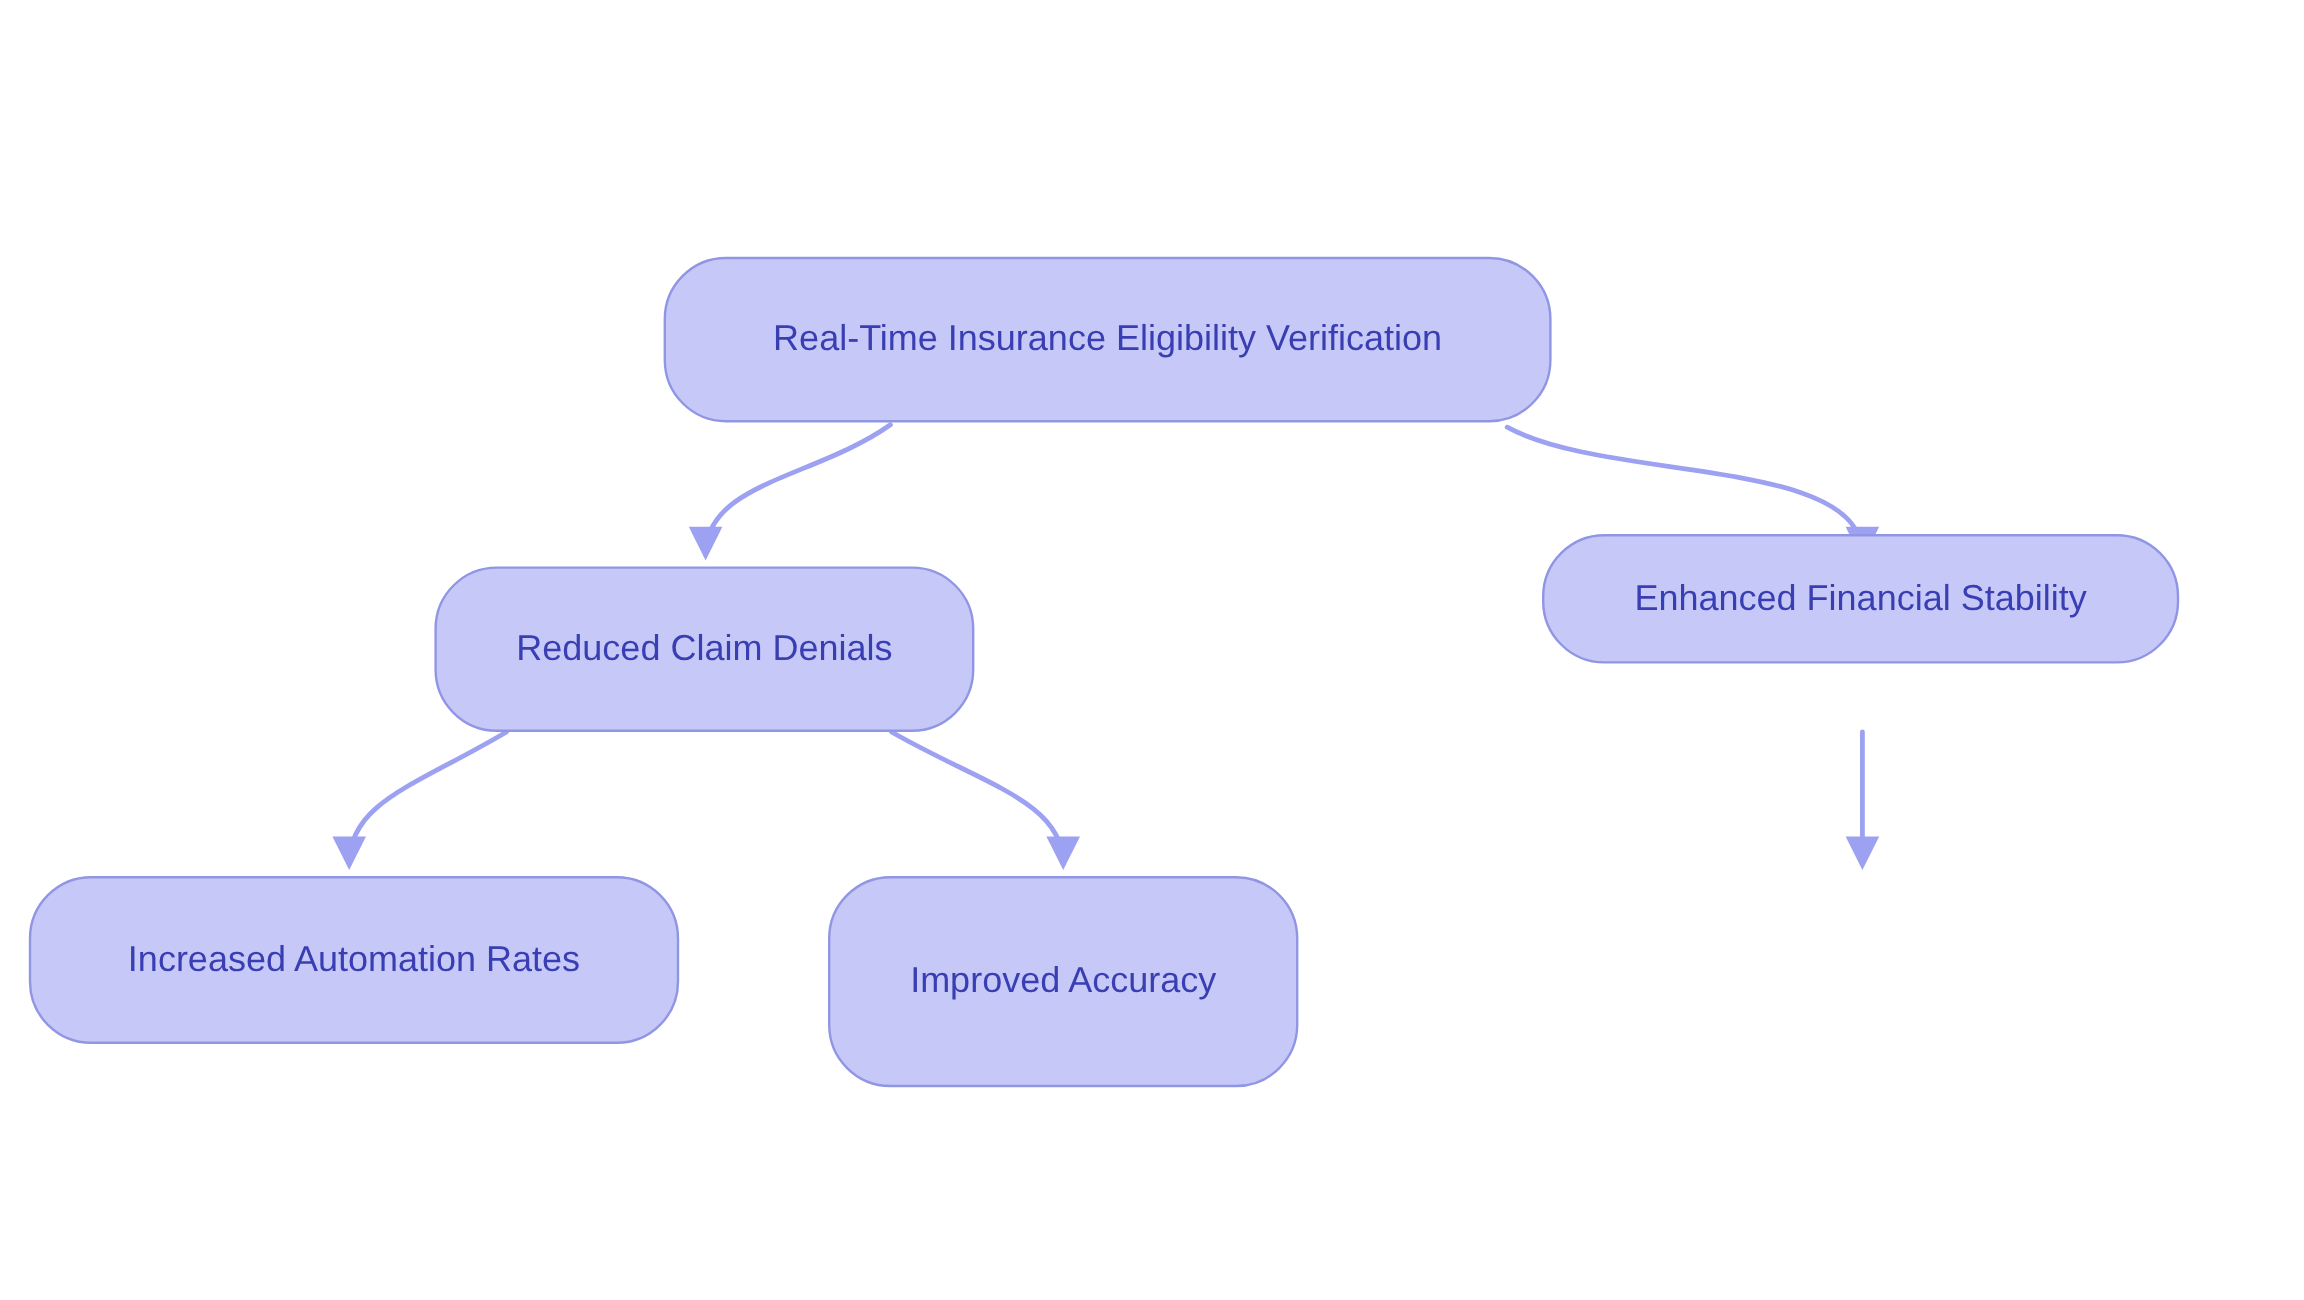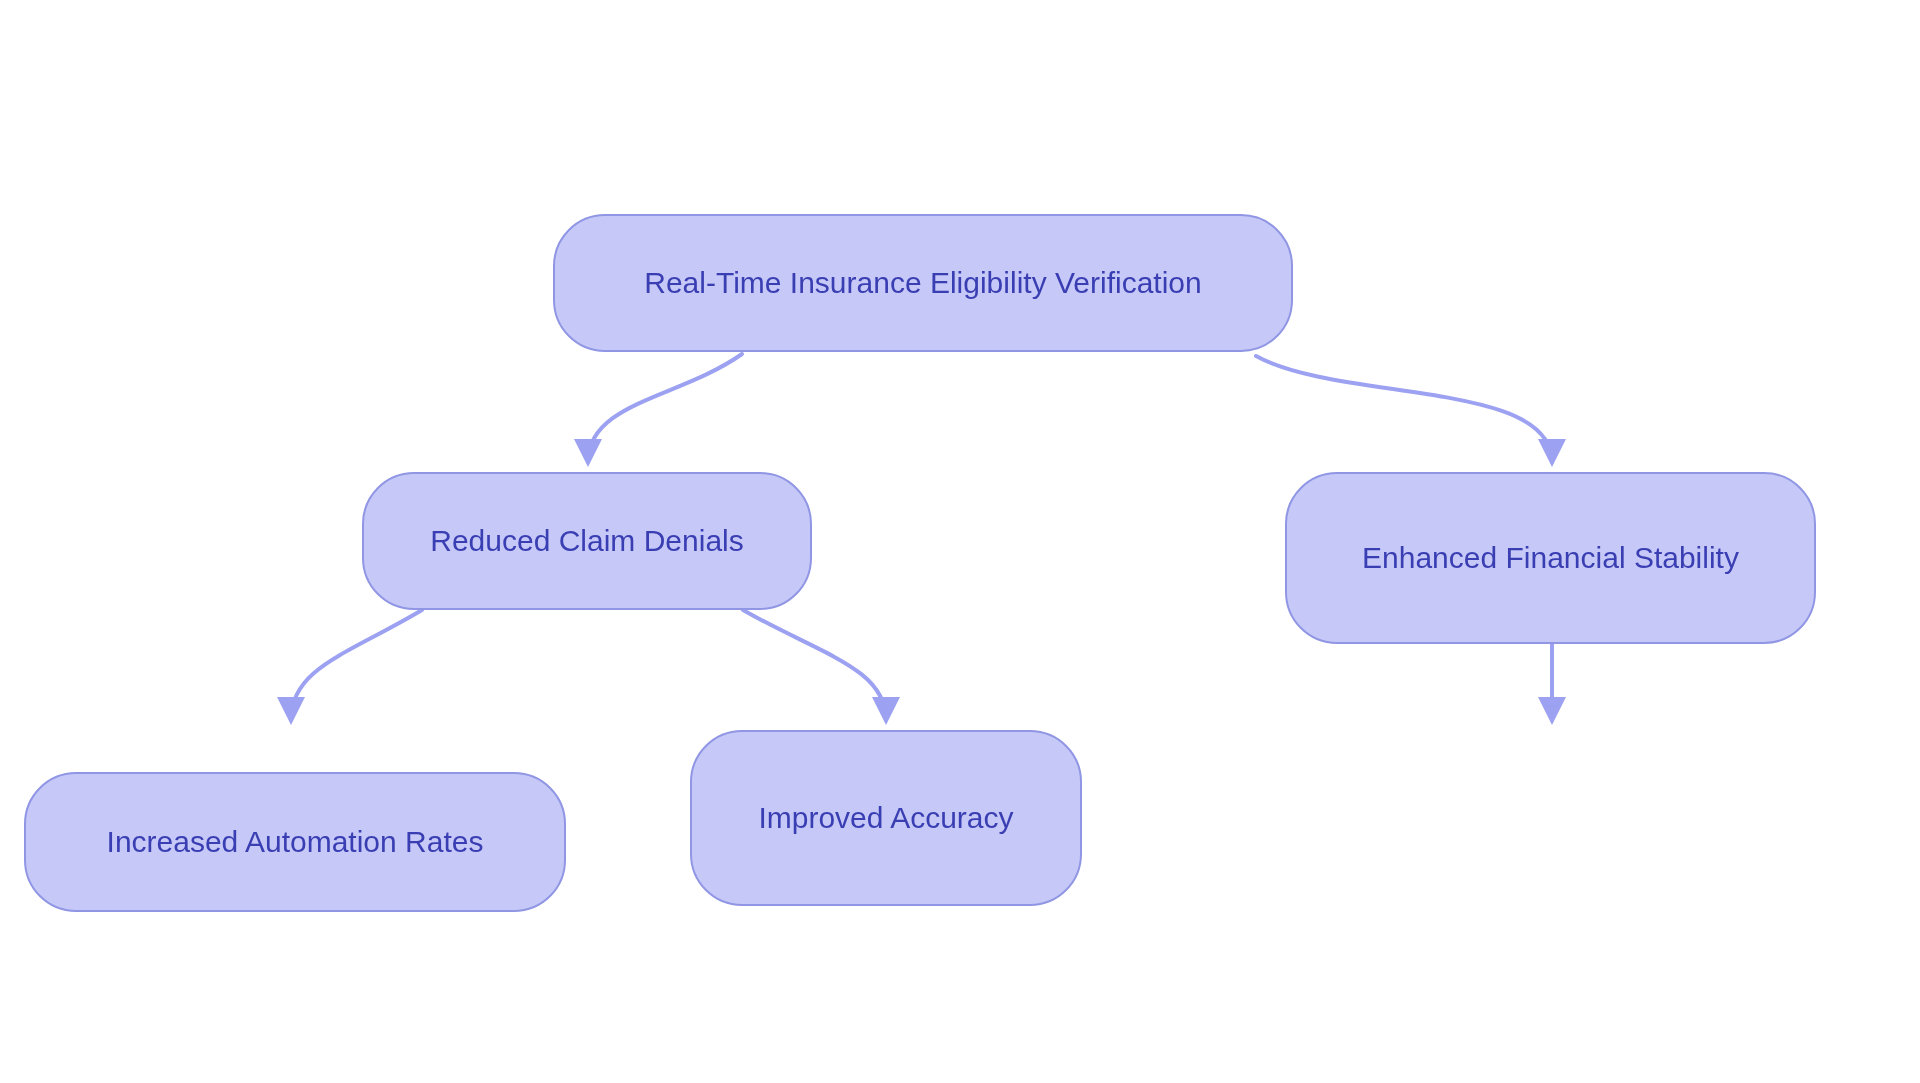--- a/index.html
+++ b/index.html
@@ -50,22 +50,22 @@
   }
   .node-label {
     color: var(--node-text);
     font-size: 30px;
     line-height: 1.2;
     text-align: center;
     white-space: nowrap;
   }
   .node-root       { left: 553px;  top: 214px; width: 740px; height: 138px; }
   .node-claims     { left: 362px;  top: 472px; width: 450px; height: 138px; }
-  .node-financial  { left: 1285px; top: 472px; width: 531px; height: 172px; }
-  .node-automation { left: 24px;   top: 772px; width: 542px; height: 140px; }
+  .node-financial  { left: 1285px; top: 445px; width: 531px; height: 108px; }
+  .node-automation { left: 24px;   top: 730px; width: 542px; height: 140px; }
   .node-accuracy   { left: 690px;  top: 730px; width: 392px; height: 176px; }
   .node-revenue    { left: 1207px; top: 730px; width: 693px; height: 136px; }
 </style>
 </head>
 <body>
 
 <div class="canvas">
 
   <svg class="edges" viewBox="0 0 1920 1083" xmlns="http://www.w3.org/2000/svg">
     <defs>

